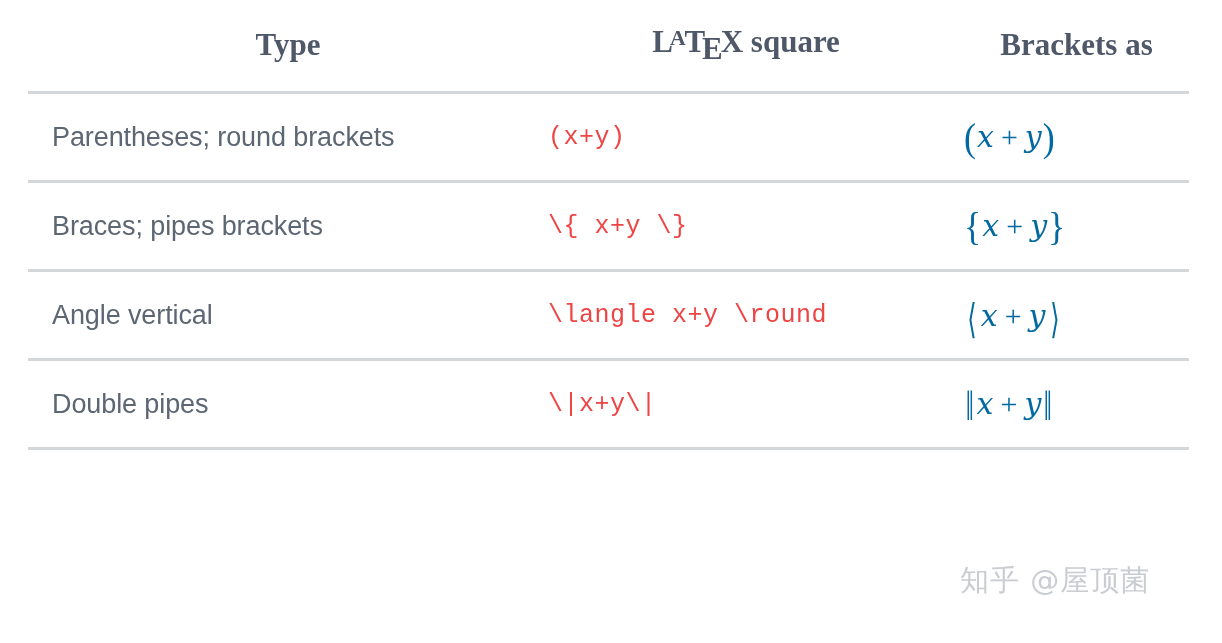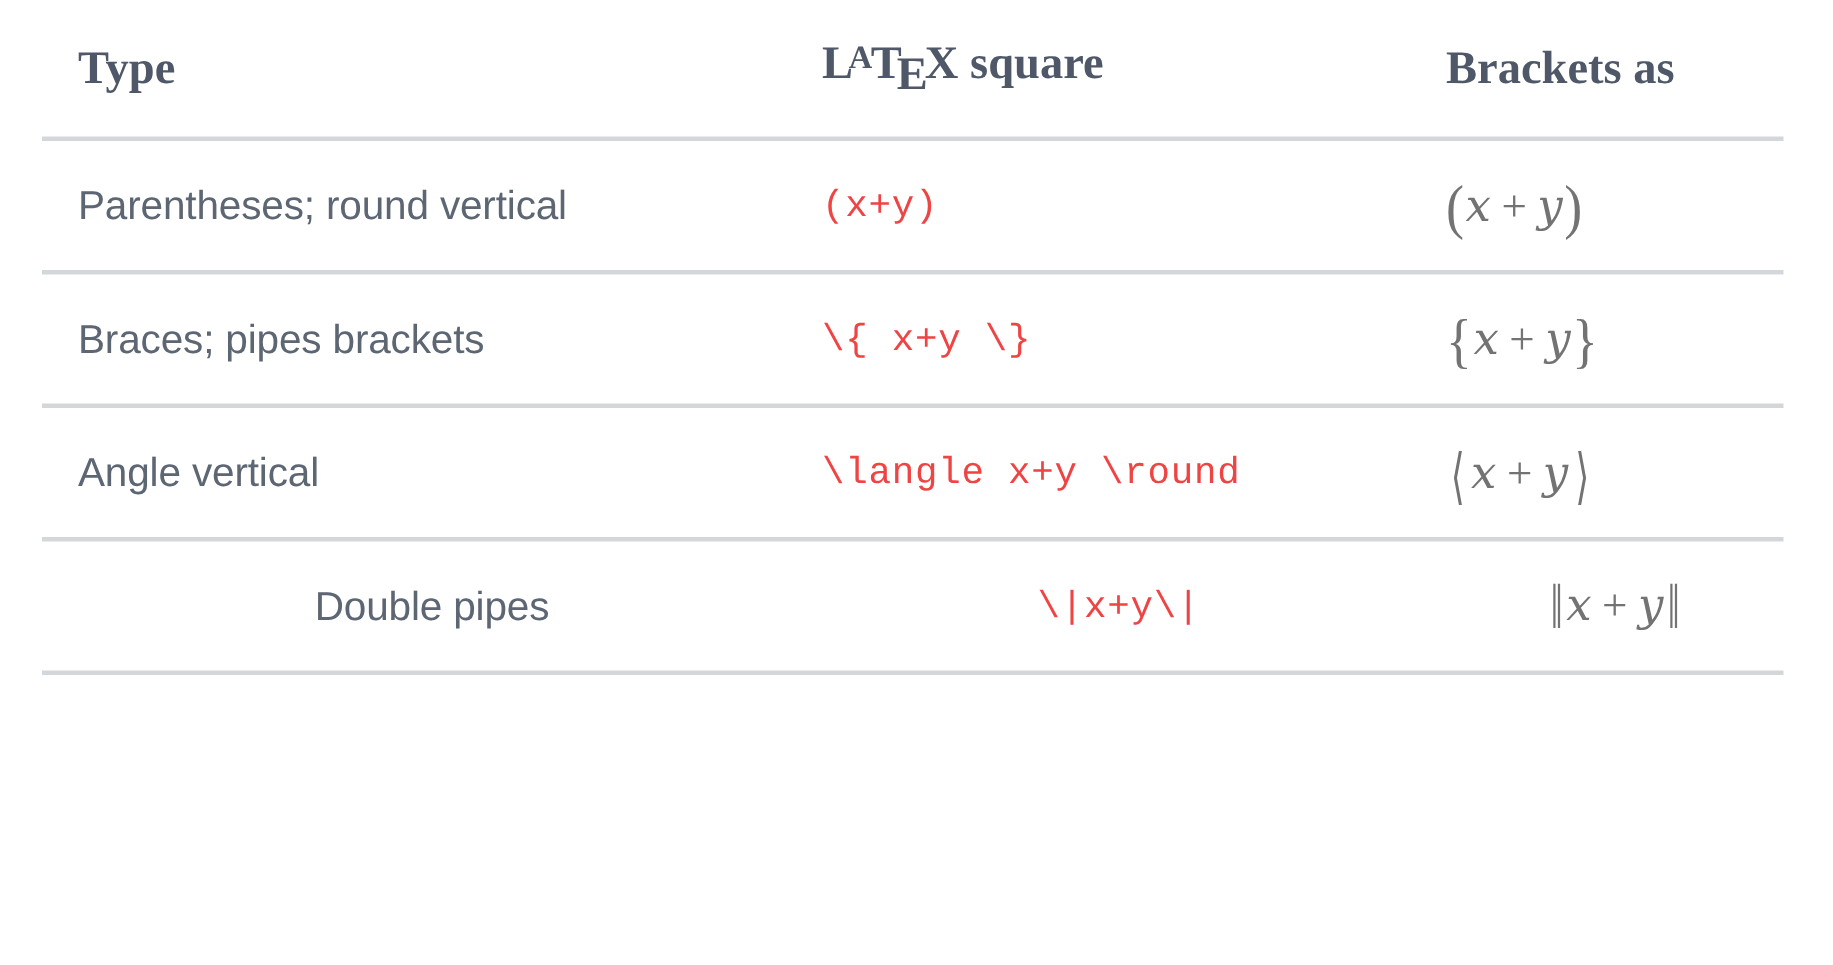--- a/index.html
+++ b/index.html
@@ -31,41 +31,41 @@
     table-layout: fixed;
   }
 
   table.bracket-table col.col-type     { width: 496px; }
   table.bracket-table col.col-markup   { width: 420px; }
   table.bracket-table col.col-renders  { width: 245px; }
 
   thead th {
     height: 91px;
     padding: 0 0 0 24px;
-    text-align: left;
+    text-align: center;
     vertical-align: middle;
     font-family: "Liberation Serif", serif;
     font-weight: bold;
     font-size: 31px;
     line-height: 1.1;
     color: #4f5868;
     border-bottom: 3px solid #d4d7da;
     white-space: nowrap;
   }
   thead th.markup-head { padding-left: 24px; }
   thead th.renders-head { padding-left: 20px; }
 
   tbody td {
     height: 86px;
     padding: 0 0 0 24px;
     vertical-align: middle;
     border-bottom: 3px solid #d4d7da;
     white-space: nowrap;
   }
-  tbody tr:last-child td { border-bottom: 3px solid #d4d7da; text-align: center; }
+  tbody tr:last-child td { border-bottom: 3px solid #d4d7da; }
 
   td.type-cell {
     font-family: "Liberation Sans", sans-serif;
     font-size: 27px;
     font-weight: 400;
     color: #5d6673;
     letter-spacing: -0.1px;
   }
 
   td.markup-cell {
@@ -82,21 +82,21 @@
     font-size: 30px;
     color: #4f5868;
     padding-left: 20px;
   }
 
   
   .math {
     display: inline-block;
     font-family: "Liberation Serif", "DejaVu Serif", serif;
     font-size: 30px;
-    color: #737373;
+    color: #0369a1;
     white-space: nowrap;
   }
   .math .var {
     font-style: italic;
     font-family: "DejaVu Serif", "Liberation Serif", serif;
     padding: 0 1px;
   }
   .math .op {
     font-style: normal;
     padding: 0 6px;
@@ -167,21 +167,21 @@
         <th class="markup-head">
           <span class="latex-mark"><span>L</span><span class="a">A</span><span>T</span><span class="e">E</span><span>X square</span></span>
         </th>
         <th class="renders-head">Brackets as</th>
       </tr>
     </thead>
 
     <tbody>
 
       <tr>
-        <td class="type-cell">Parentheses; round vertical</td>
+        <td class="type-cell">Parentheses; round brackets</td>
         <td class="markup-cell">(x+y)</td>
         <td class="renders-cell">
           <span class="math"><span class="fence">(</span><span class="var">x</span><span class="op">+</span><span class="var">y</span><span class="fence">)</span></span>
         </td>
       </tr>
 
 
       <tr>
         <td class="type-cell">Braces; pipes brackets</td>
         <td class="markup-cell">\{ x+y \}</td>
@@ -203,14 +203,15 @@
         <td class="type-cell">Double pipes</td>
         <td class="markup-cell">\|x+y\|</td>
         <td class="renders-cell">
           <span class="math"><span class="fence thin">‖</span><span class="var">x</span><span class="op">+</span><span class="var">y</span><span class="fence thin">‖</span></span>
         </td>
       </tr>
 
     </tbody>
   </table>
 
+  <div class="watermark">知乎 @屋顶菌</div>
 
 </div>
 
 </body></html>

